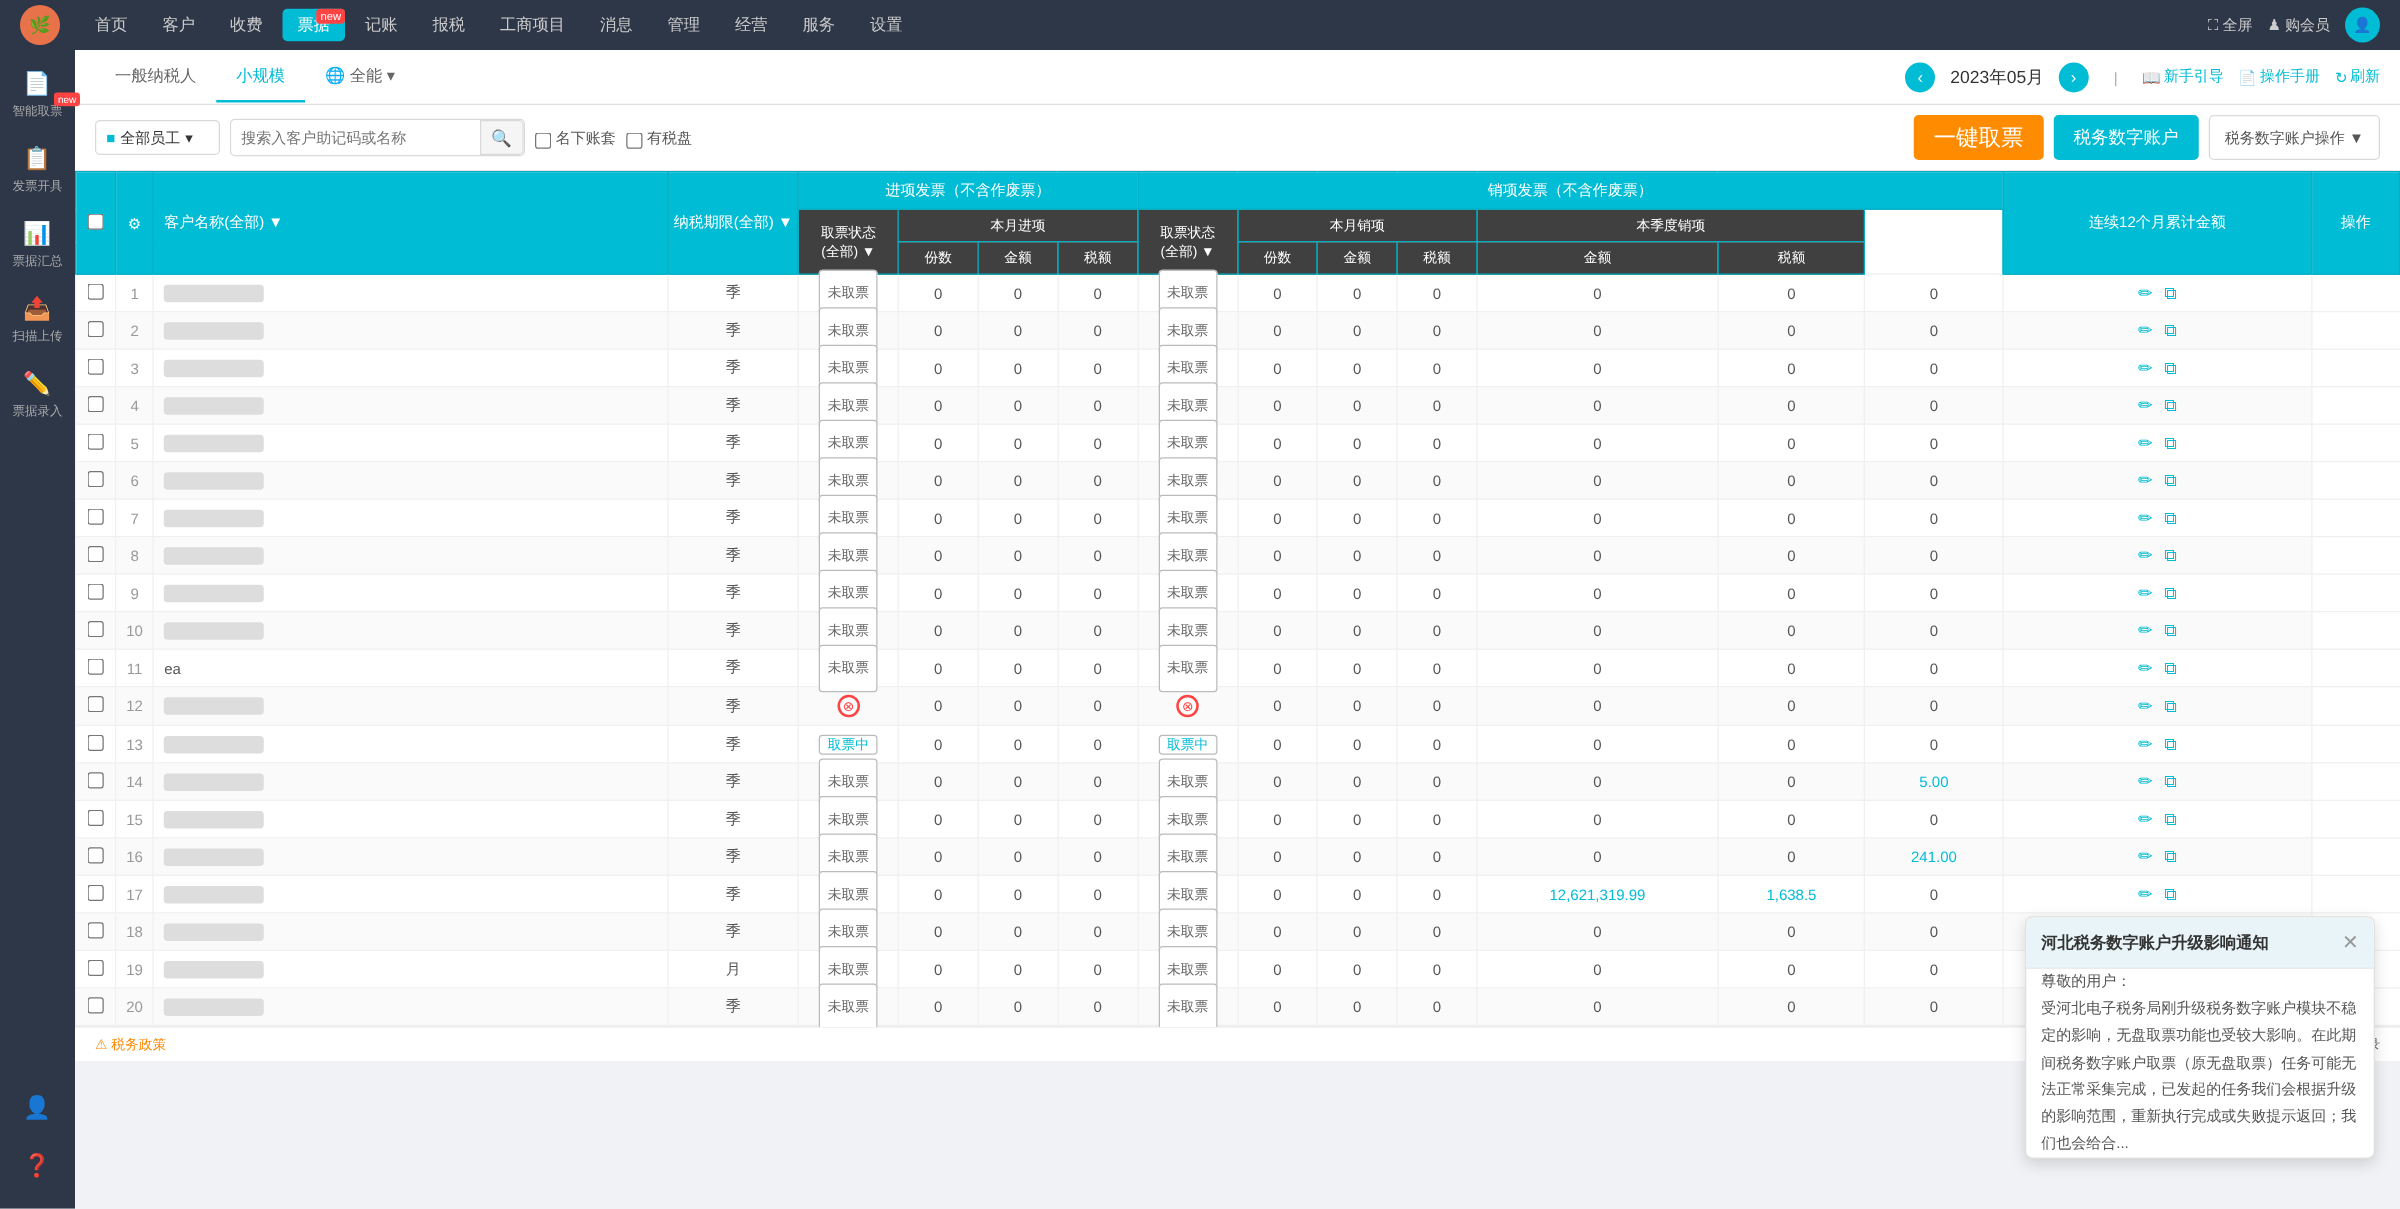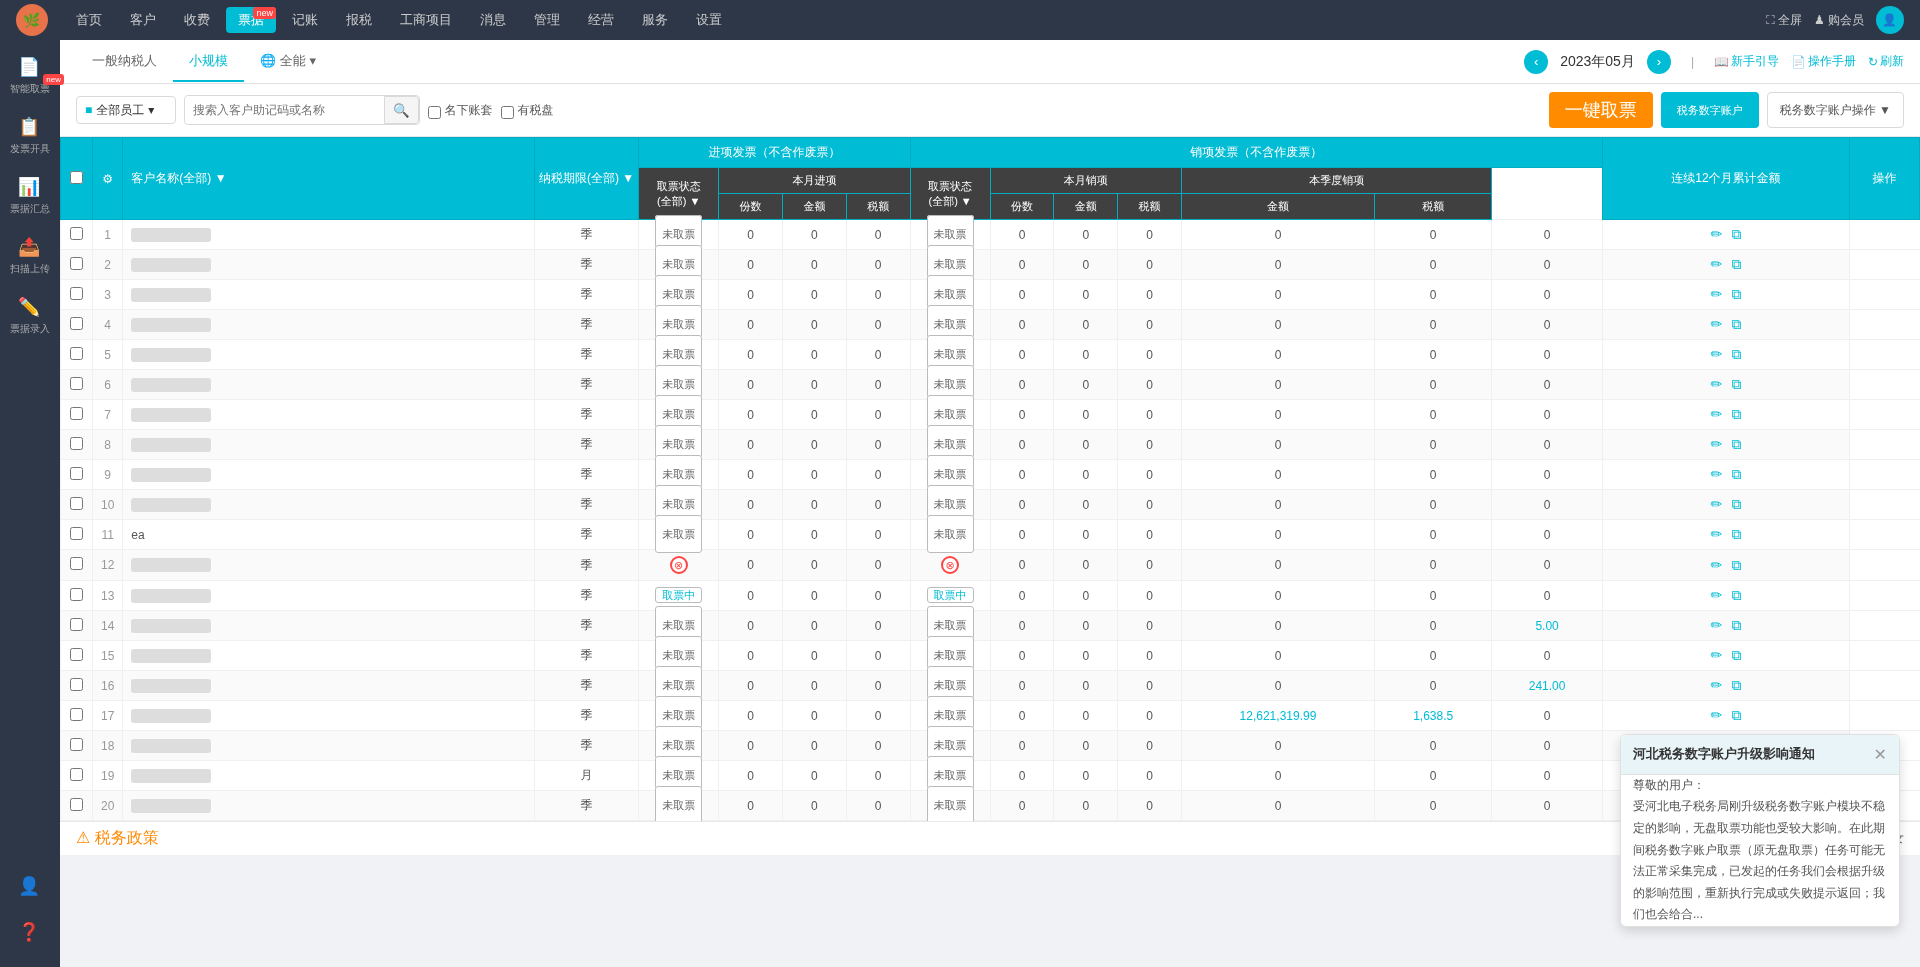--- a/index.html
+++ b/index.html
@@ -30,21 +30,21 @@
     .period-btn { width: 24px; height: 24px; border-radius: 50%; background: #00bcd4; border: none; cursor: pointer; color: white; display: flex; align-items: center; justify-content: center; }
     .toolbar-link { cursor: pointer; color: #00bcd4; display: flex; align-items: center; gap: 2px; }
 
     
     .filter-bar { background: white; padding: 8px 16px; display: flex; align-items: center; gap: 8px; border-bottom: 1px solid #e8e8e8; }
     .filter-select { height: 28px; border: 1px solid #d9d9d9; border-radius: 4px; padding: 0 8px; font-size: 12px; display: flex; align-items: center; gap: 4px; cursor: pointer; background: white; min-width: 100px; }
     .search-input { height: 28px; border: 1px solid #d9d9d9; border-radius: 4px; padding: 0 8px; font-size: 12px; width: 200px; }
     .search-btn { height: 28px; border: 1px solid #d9d9d9; border-radius: 0 4px 4px 0; padding: 0 8px; background: #f5f5f5; cursor: pointer; margin-left: -1px; }
     .checkbox-label { display: flex; align-items: flex-end; gap: 4px; font-size: 12px; color: #555; cursor: pointer; }
     .btn-primary { background: #ff8c00; color: white; border: none; border-radius: 4px; padding: 6px 16px; font-size: 18px; cursor: pointer; white-space: nowrap; }
-    .btn-teal { background: #00bcd4; color: white; border: none; border-radius: 4px; padding: 6px 16px; font-size: 11px; cursor: pointer; white-space: nowrap; }
+    .btn-teal { background: #00bcd4; color: white; border: none; border-radius: 4px; padding: 6px 16px; font-size: 14px; cursor: pointer; white-space: nowrap; }
     .btn-outline { background: white; color: #555; border: 1px solid #d9d9d9; border-radius: 4px; padding: 6px 12px; font-size: 12px; cursor: pointer; display: flex; align-items: center; gap: 4px; }
 
     
     .table-container { background: white; margin: 0; overflow-x: auto; }
     table { width: 100%; border-collapse: collapse; font-size: 12px; }
     .thead-top th { background: #00bcd4; color: white; text-align: center; padding: 6px 4px; border: 1px solid #00acc1; font-weight: normal; white-space: nowrap; }
     .thead-sub th { background: #404040; color: white; text-align: center; padding: 5px 4px; border: 1px solid #00acc1; font-weight: normal; white-space: nowrap; font-size: 11px; }
     tbody tr { border-bottom: 1px solid #f0f0f0; }
     tbody tr:nth-child(even) { background: #fafafa; }
     td { padding: 6px 8px; text-align: center; border: 1px solid #f0f0f0; color: #555; white-space: nowrap; }
@@ -58,21 +58,21 @@
     .link-val { color: #00bcd4; cursor: pointer; }
 
     
     .notification-popup { position: fixed; right: 20px; bottom: 40px; width: 280px; background: white; border: 1px solid #e0e0e0; border-radius: 6px; box-shadow: 0 4px 12px rgba(0,0,0,0.15); padding: 0; z-index: 1000; }
     .notif-header { background: #e8f4f8; padding: 10px 12px; border-bottom: 1px solid #e0e0e0; display: flex; justify-content: space-between; align-items: center; border-radius: 6px 6px 0 0; gap: 16px; }
     .notif-title { font-size: 13px; font-weight: 600; color: #333; }
     .notif-close { cursor: pointer; color: #999; font-size: 16px; }
     .notif-body { padding: 0 12px; font-size: 12px; color: #555; line-height: 1.8; max-height: 160px; overflow-y: auto; }
 
     
-    .status-bar { background: white; padding: 6px 16px; border-top: 1px solid #e8e8e8; display: flex; align-items: center; gap: 16px; font-size: 16px; color: #666; }
+    .status-bar { background: white; padding: 6px 16px; border-top: 1px solid #e8e8e8; display: flex; align-items: center; gap: 16px; font-size: 11px; color: #666; }
     .status-link { color: #f80; cursor: pointer; }
   </style>
 </head>
 <body>
 
 <div class="top-nav">
   <div class="logo">🌿</div>
   <div class="nav-items">
     <span class="nav-item">首页</span>
     <span class="nav-item">客户</span>

